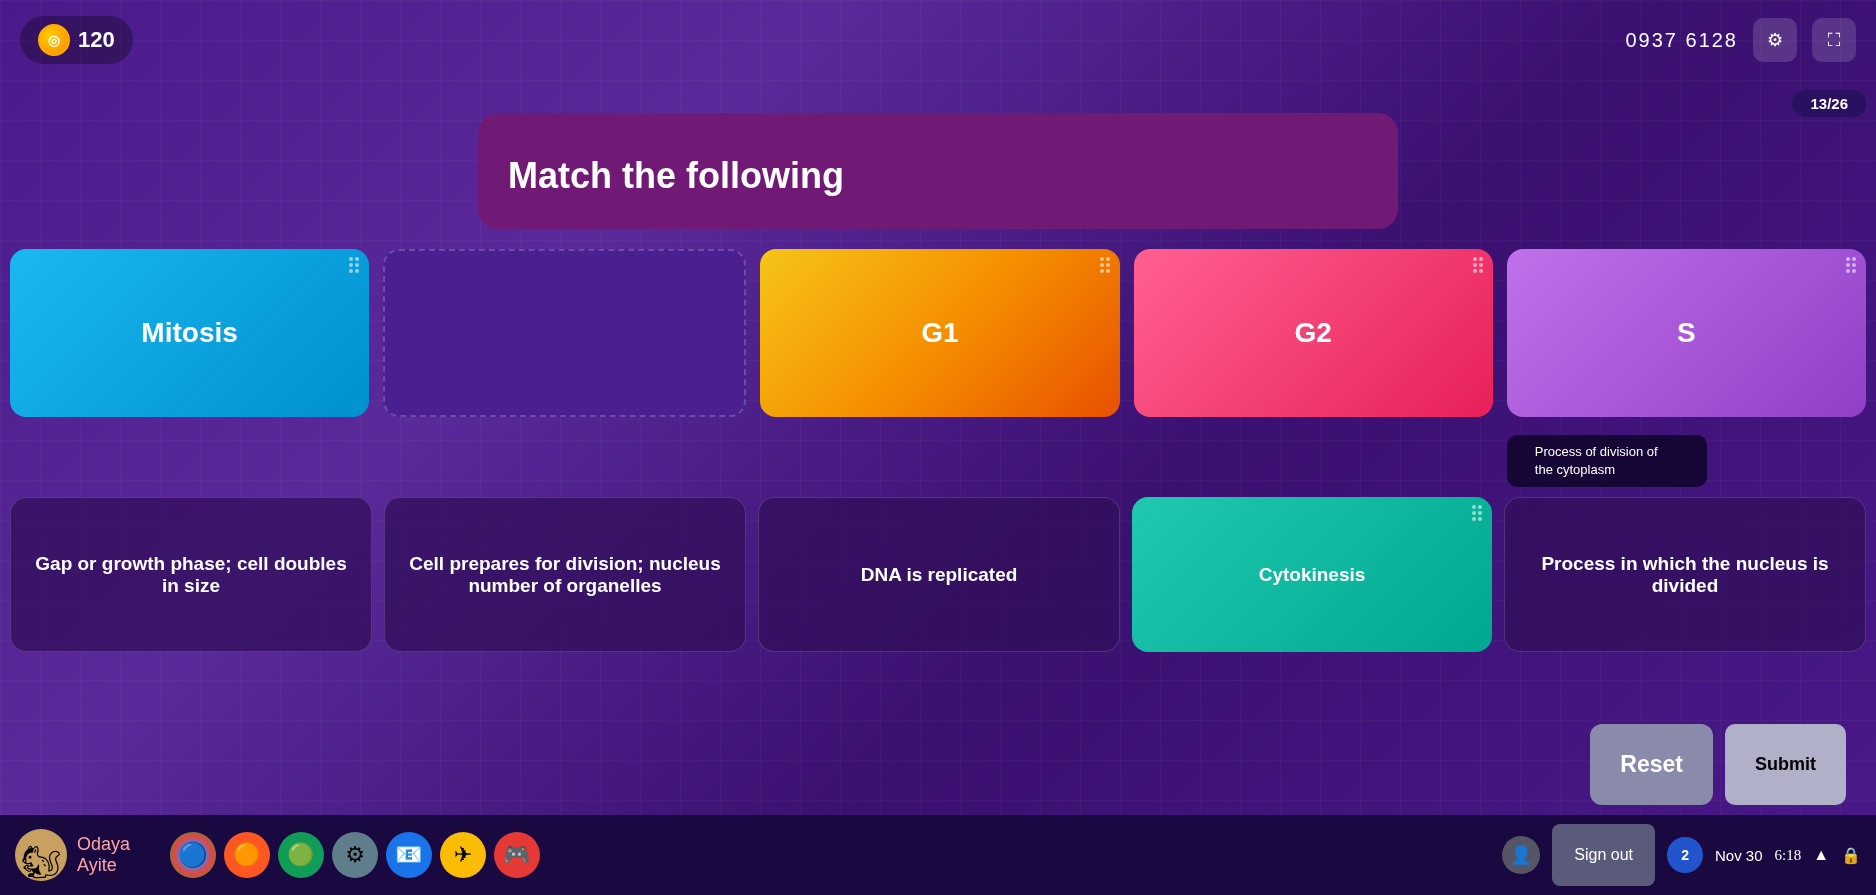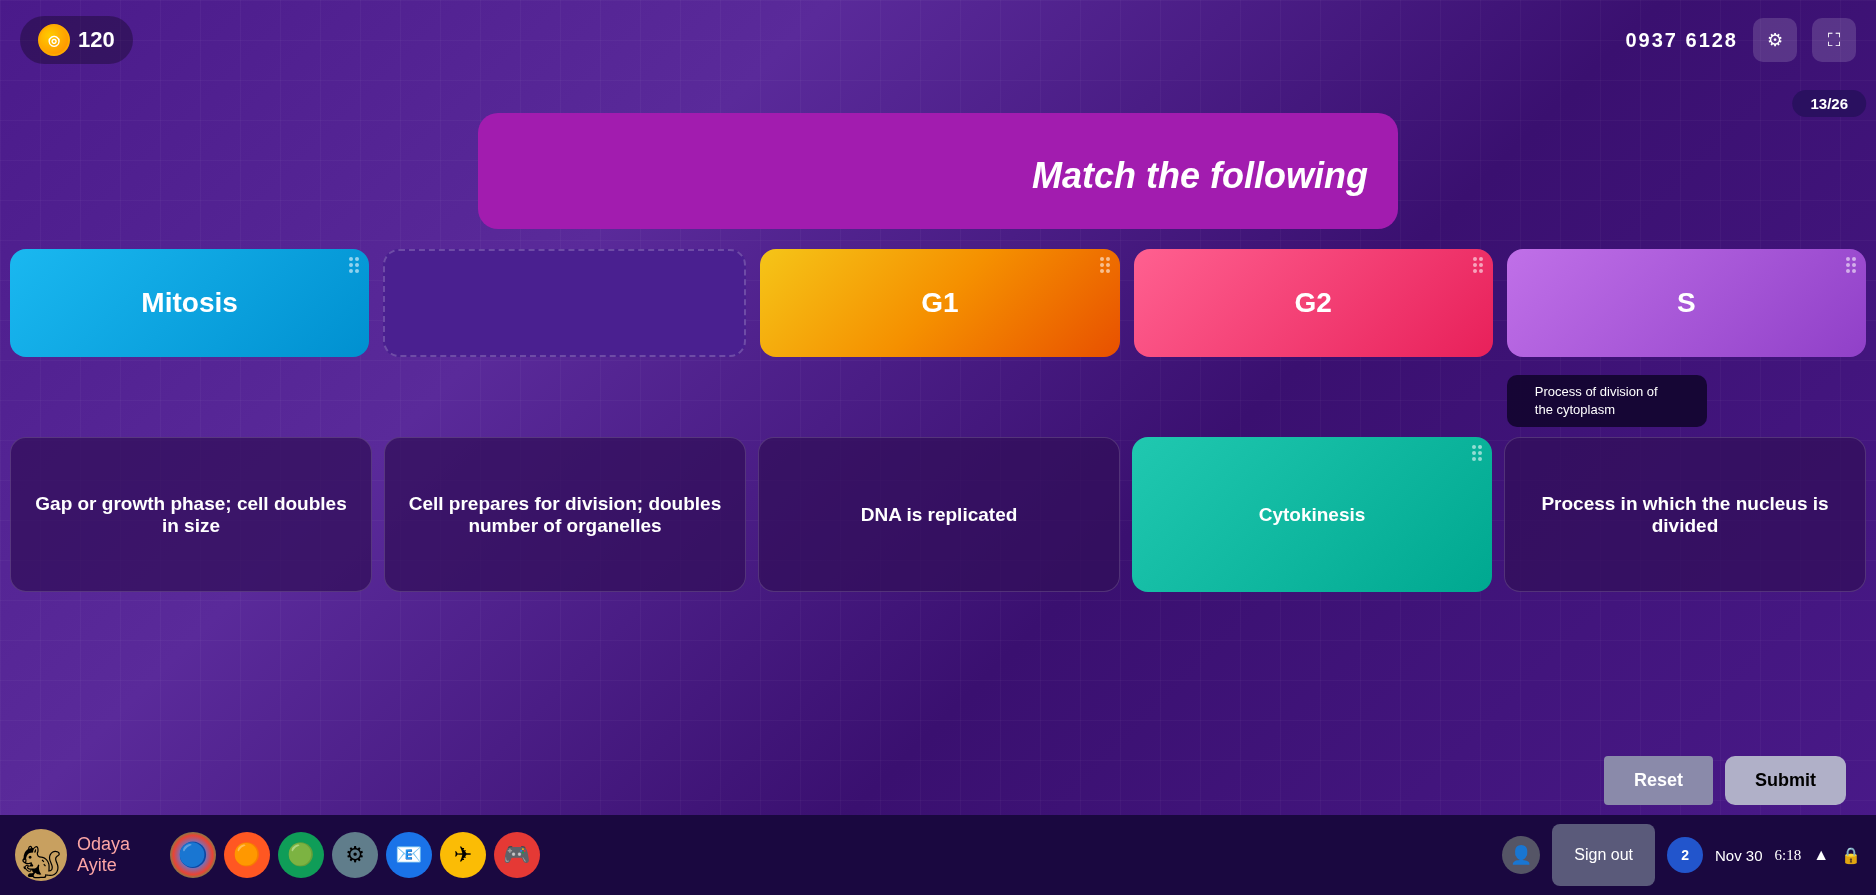--- a/index.html
+++ b/index.html
@@ -67,21 +67,21 @@
     .top-right {
       display: flex;
       align-items: center;
       gap: 15px;
     }
 
     .room-code {
       color: white;
       font-size: 20px;
       letter-spacing: 2px;
-      font-weight: 700;
+      font-weight: 400;
     }
 
     .icon-btn {
       width: 44px;
       height: 44px;
       border-radius: 10px;
       background: rgba(255,255,255,0.15);
       display: flex;
       align-items: center;
       justify-content: center;
@@ -120,23 +120,23 @@
       bottom: 90px;
       right: 30px;
       display: flex;
       gap: 12px;
     }
 
     .btn-reset {
       background: #8a8aaa;
       color: white;
       border: none;
-      border-radius: 4px;
-      padding: 14px 30px;
-      font-size: 18px;
+      border-radius: 12px;
+      padding: 27px 30px;
+      font-size: 23px;
       font-weight: bold;
       cursor: pointer;
     }
 
     .btn-submit {
       background: #b0b0c8;
       color: #000000;
       border: none;
       border-radius: 10px;
       padding: 14px 30px;
@@ -257,47 +257,46 @@
     }
 
     .progress-wrap {
       text-align: center;
       margin-bottom: 0;
       position: relative;
       z-index: 2;
     }
 
     .question-box {
-      background: #a21caf;
+      background: #701a75;
       border-radius: 20px;
       padding: 42px 30px 32px;
-      text-align: right;
+      text-align: left;
       margin-bottom: 20px;
       max-width: 920px;
       margin-left: auto;
       margin-right: auto;
-      font-style: italic;
     }
 
     .top-cards-row {
       display: flex;
       gap: 14px;
       margin-bottom: 14px;
       justify-content: center;
     }
 
     .bottom-cards-row {
       display: flex;
       gap: 12px;
       justify-content: center;
     }
 
     .top-card {
       border-radius: 16px;
-      height: 108px;
+      height: 168px;
       display: flex;
       align-items: center;
       justify-content: center;
       font-size: 28px;
       font-weight: bold;
       color: white;
       cursor: pointer;
       position: relative;
       width: 300px;
       flex: 1;
@@ -436,21 +435,21 @@
 
   </div>
 
   <div class="bottom-cards-row" style="margin-top: 80px;">
 
     <div class="bottom-card" style="background: rgba(50,15,90,0.75); border: 1px solid rgba(255,255,255,0.15);">
       <span>Gap or growth phase; cell doubles in size</span>
     </div>
 
     <div class="bottom-card" style="background: rgba(50,15,90,0.75); border: 1px solid rgba(255,255,255,0.15);">
-      <span>Cell prepares for division; doubles number of organelles</span>
+      <span>Cell prepares for division; nucleus number of organelles</span>
     </div>
 
     <div class="bottom-card" style="background: rgba(50,15,90,0.75); border: 1px solid rgba(255,255,255,0.15);">
       <span>DNA is replicated</span>
     </div>
 
     <div class="bottom-card" style="background: linear-gradient(135deg, #20c8b0, #00a890);">
       <div class="drag-dots">
         <div class="dot"></div>
           <div class="dot"></div>

